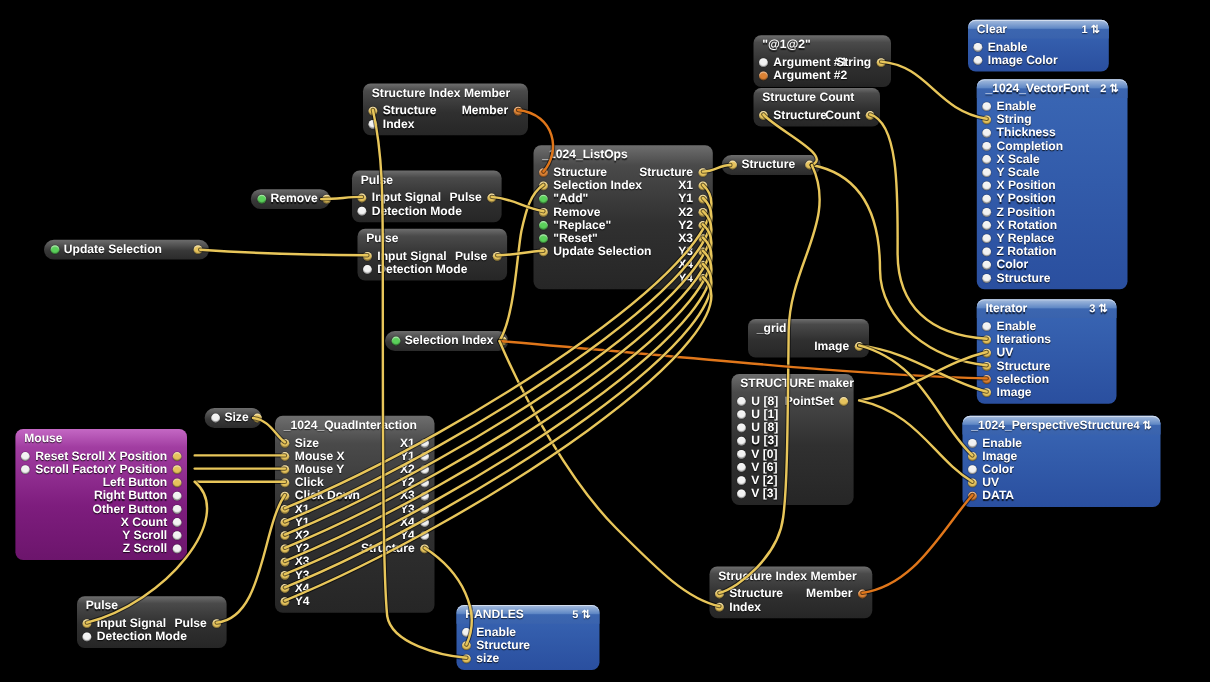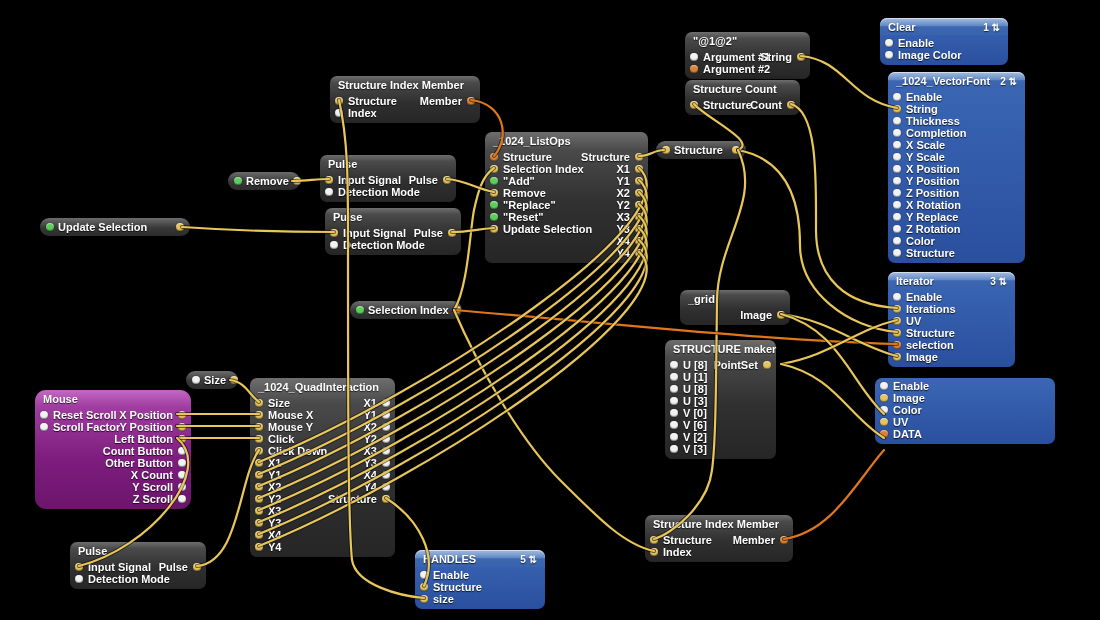--- a/index.html
+++ b/index.html
@@ -191,20 +191,24 @@
         </div>
         <div class="row">
           <span class="cell">
             <span class="dot" style="background: rgb(230, 195, 92);"></span>
             <span class="plabel">Image</span>
           </span>
         </div>
       </div>
     </div>
     <div class="node blue" style="left: 875px; top: 378px; width: 180px;">
+      <div class="hdr">
+        <span class="ttl">_1024_PerspectiveStructure</span>
+        <span class="badge">4 ⇅</span>
+      </div>
       <div class="rows">
         <div class="row">
           <span class="cell">
             <span class="dot" style="background: rgb(242, 242, 242);"></span>
             <span class="plabel">Enable</span>
           </span>
         </div>
         <div class="row">
           <span class="cell">
             <span class="dot" style="background: rgb(230, 195, 92);"></span>
@@ -250,21 +254,21 @@
           </span>
         </div>
         <div class="row">
           <span class="cell">
             <span class="dot" style="background: rgb(230, 195, 92);"></span>
             <span class="plabel">size</span>
           </span>
         </div>
       </div>
     </div>
-    <div class="node purple" style="left: 35px; top: 390px; width: 156px; border-radius: 11px;">
+    <div class="node purple" style="left: 14px; top: 390px; width: 156px;">
       <div class="hdr">
         <span class="ttl">Mouse</span>
       </div>
       <div class="rows">
         <div class="row">
           <span class="cell">
             <span class="dot" style="background: rgb(242, 242, 242);"></span>
             <span class="plabel">Reset Scroll</span>
           </span>
           <span class="cell out">
@@ -286,21 +290,21 @@
           <span></span>
           <span class="cell out">
             <span class="dot" style="background: rgb(230, 195, 92);"></span>
             <span class="plabel">Left Button</span>
           </span>
         </div>
         <div class="row">
           <span></span>
           <span class="cell out">
             <span class="dot" style="background: rgb(242, 242, 242);"></span>
-            <span class="plabel">Count Button</span>
+            <span class="plabel">Right Button</span>
           </span>
         </div>
         <div class="row">
           <span></span>
           <span class="cell out">
             <span class="dot" style="background: rgb(242, 242, 242);"></span>
             <span class="plabel">Other Button</span>
           </span>
         </div>
         <div class="row">

